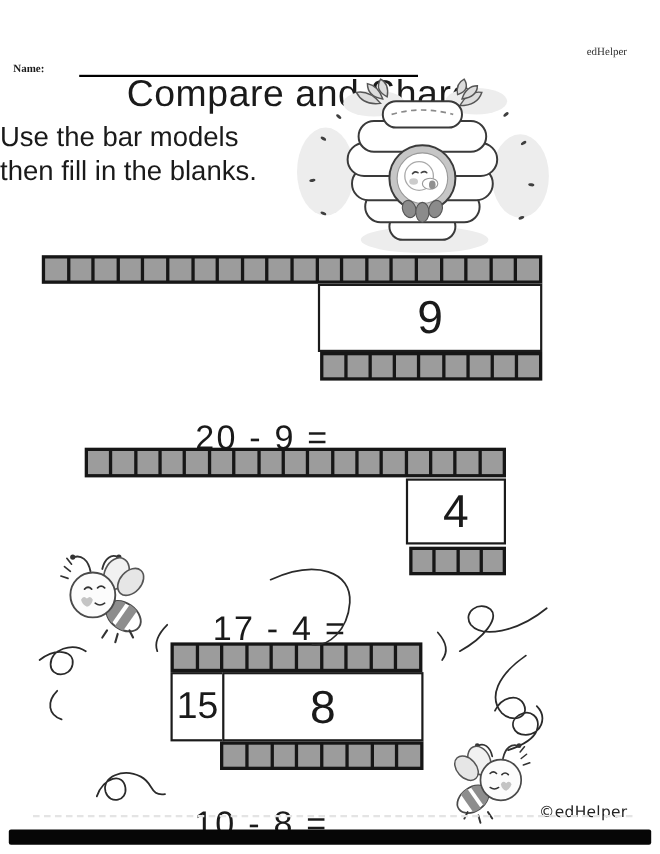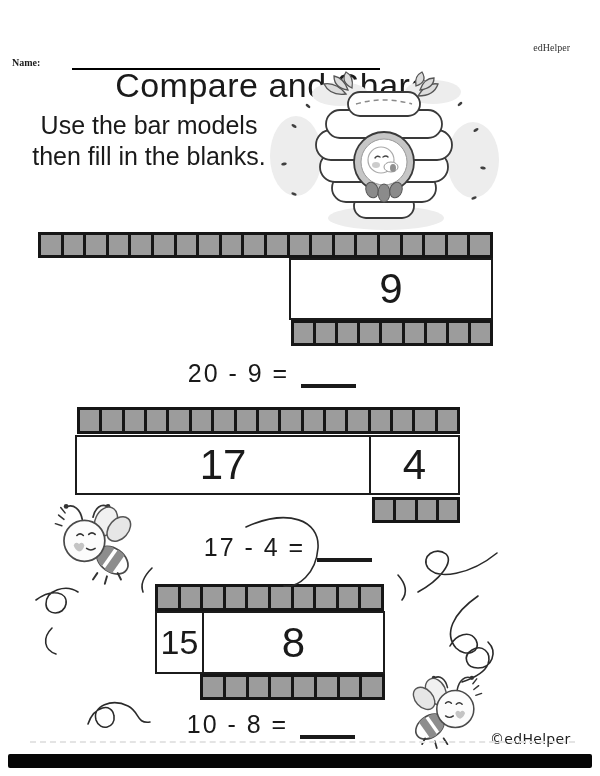--- a/index.html
+++ b/index.html
@@ -9,32 +9,32 @@
   .watermark{position:absolute;left:500px;top:42px;width:70px;text-align:right;
              font-family:"Liberation Serif", serif;font-size:10px;color:#333;}
 
   .name-row{position:absolute;left:12px;top:52px;}
   .name-label{font-family:"Liberation Serif", serif;font-weight:bold;font-size:10px;}
   .name-line{position:absolute;left:60px;top:16px;width:308px;border-bottom:2px solid #000;height:0;}
 
   .title{position:absolute;left:0;top:66px;width:545px;margin:0;text-align:center;
          font-size:34px;font-weight:400;letter-spacing:0.5px;}
 
-  .instructions{position:absolute;left:0;top:110px;width:298px;text-align:center;
+  .instructions{position:absolute;left:0;top:110px;width:298px;text-align:left;
                 font-size:25px;line-height:31px;}
 
   .segbar{position:absolute;display:flex;gap:3px;padding:3px;box-sizing:border-box;
           background:var(--bar-border,#161616);}
   .seg{flex:1;background:var(--segment-fill,#9c9c9c);}
 
   .wbox{position:absolute;background:#fff;border:2px solid var(--box-border,#1b1b1b);
         box-sizing:border-box;display:flex;align-items:center;justify-content:center;
         font-size:42px;}
 
-  .equation{position:absolute;text-align:center;font-size:25px;letter-spacing:2px;white-space:nowrap;}
+  .equation{position:absolute;text-align:center;font-size:31px;letter-spacing:2px;white-space:nowrap;margin-top:28px;}
   .blank{display:inline-block;width:55px;height:32px;border-bottom:4px solid var(--ink,#1a1a1a);
          margin-left:12px;vertical-align:bottom;}
 
   .copyright{position:absolute;left:458px;top:731px;font-size:14px;letter-spacing:0.3px;
              font-family:"DejaVu Sans", sans-serif;color:#222;margin-left:32px;}
 
   .scan-dashes{position:absolute;left:30px;top:741px;width:545px;height:0;
                border-top:2px dashed #e4e4e4;}
   .bottom-bar{position:absolute;left:8px;top:754px;width:584px;height:14px;
               background:#060606;border-radius:2px;}
@@ -168,23 +168,20 @@
       <div class="seg"></div>
       <div class="seg"></div>
       <div class="seg"></div>
       <div class="seg"></div>
       <div class="seg"></div>
       <div class="seg"></div>
       <div class="seg"></div>
       <div class="seg"></div>
       <div class="seg"></div>
     </div>
-  <div class="wbox" style="left:75px;top:435px;width:296px;height:60px">
-    <span>17</span>
-  </div>
   <div class="wbox" style="left:369px;top:435px;width:91px;height:60px">
     <span>4</span>
   </div>
   <div class="segbar" style="left:372px;top:497px;width:88px;height:26px">
       <div class="seg"></div>
       <div class="seg"></div>
       <div class="seg"></div>
       <div class="seg"></div>
     </div>
   <div class="equation" style="left:108px;top:526px;width:360px">

